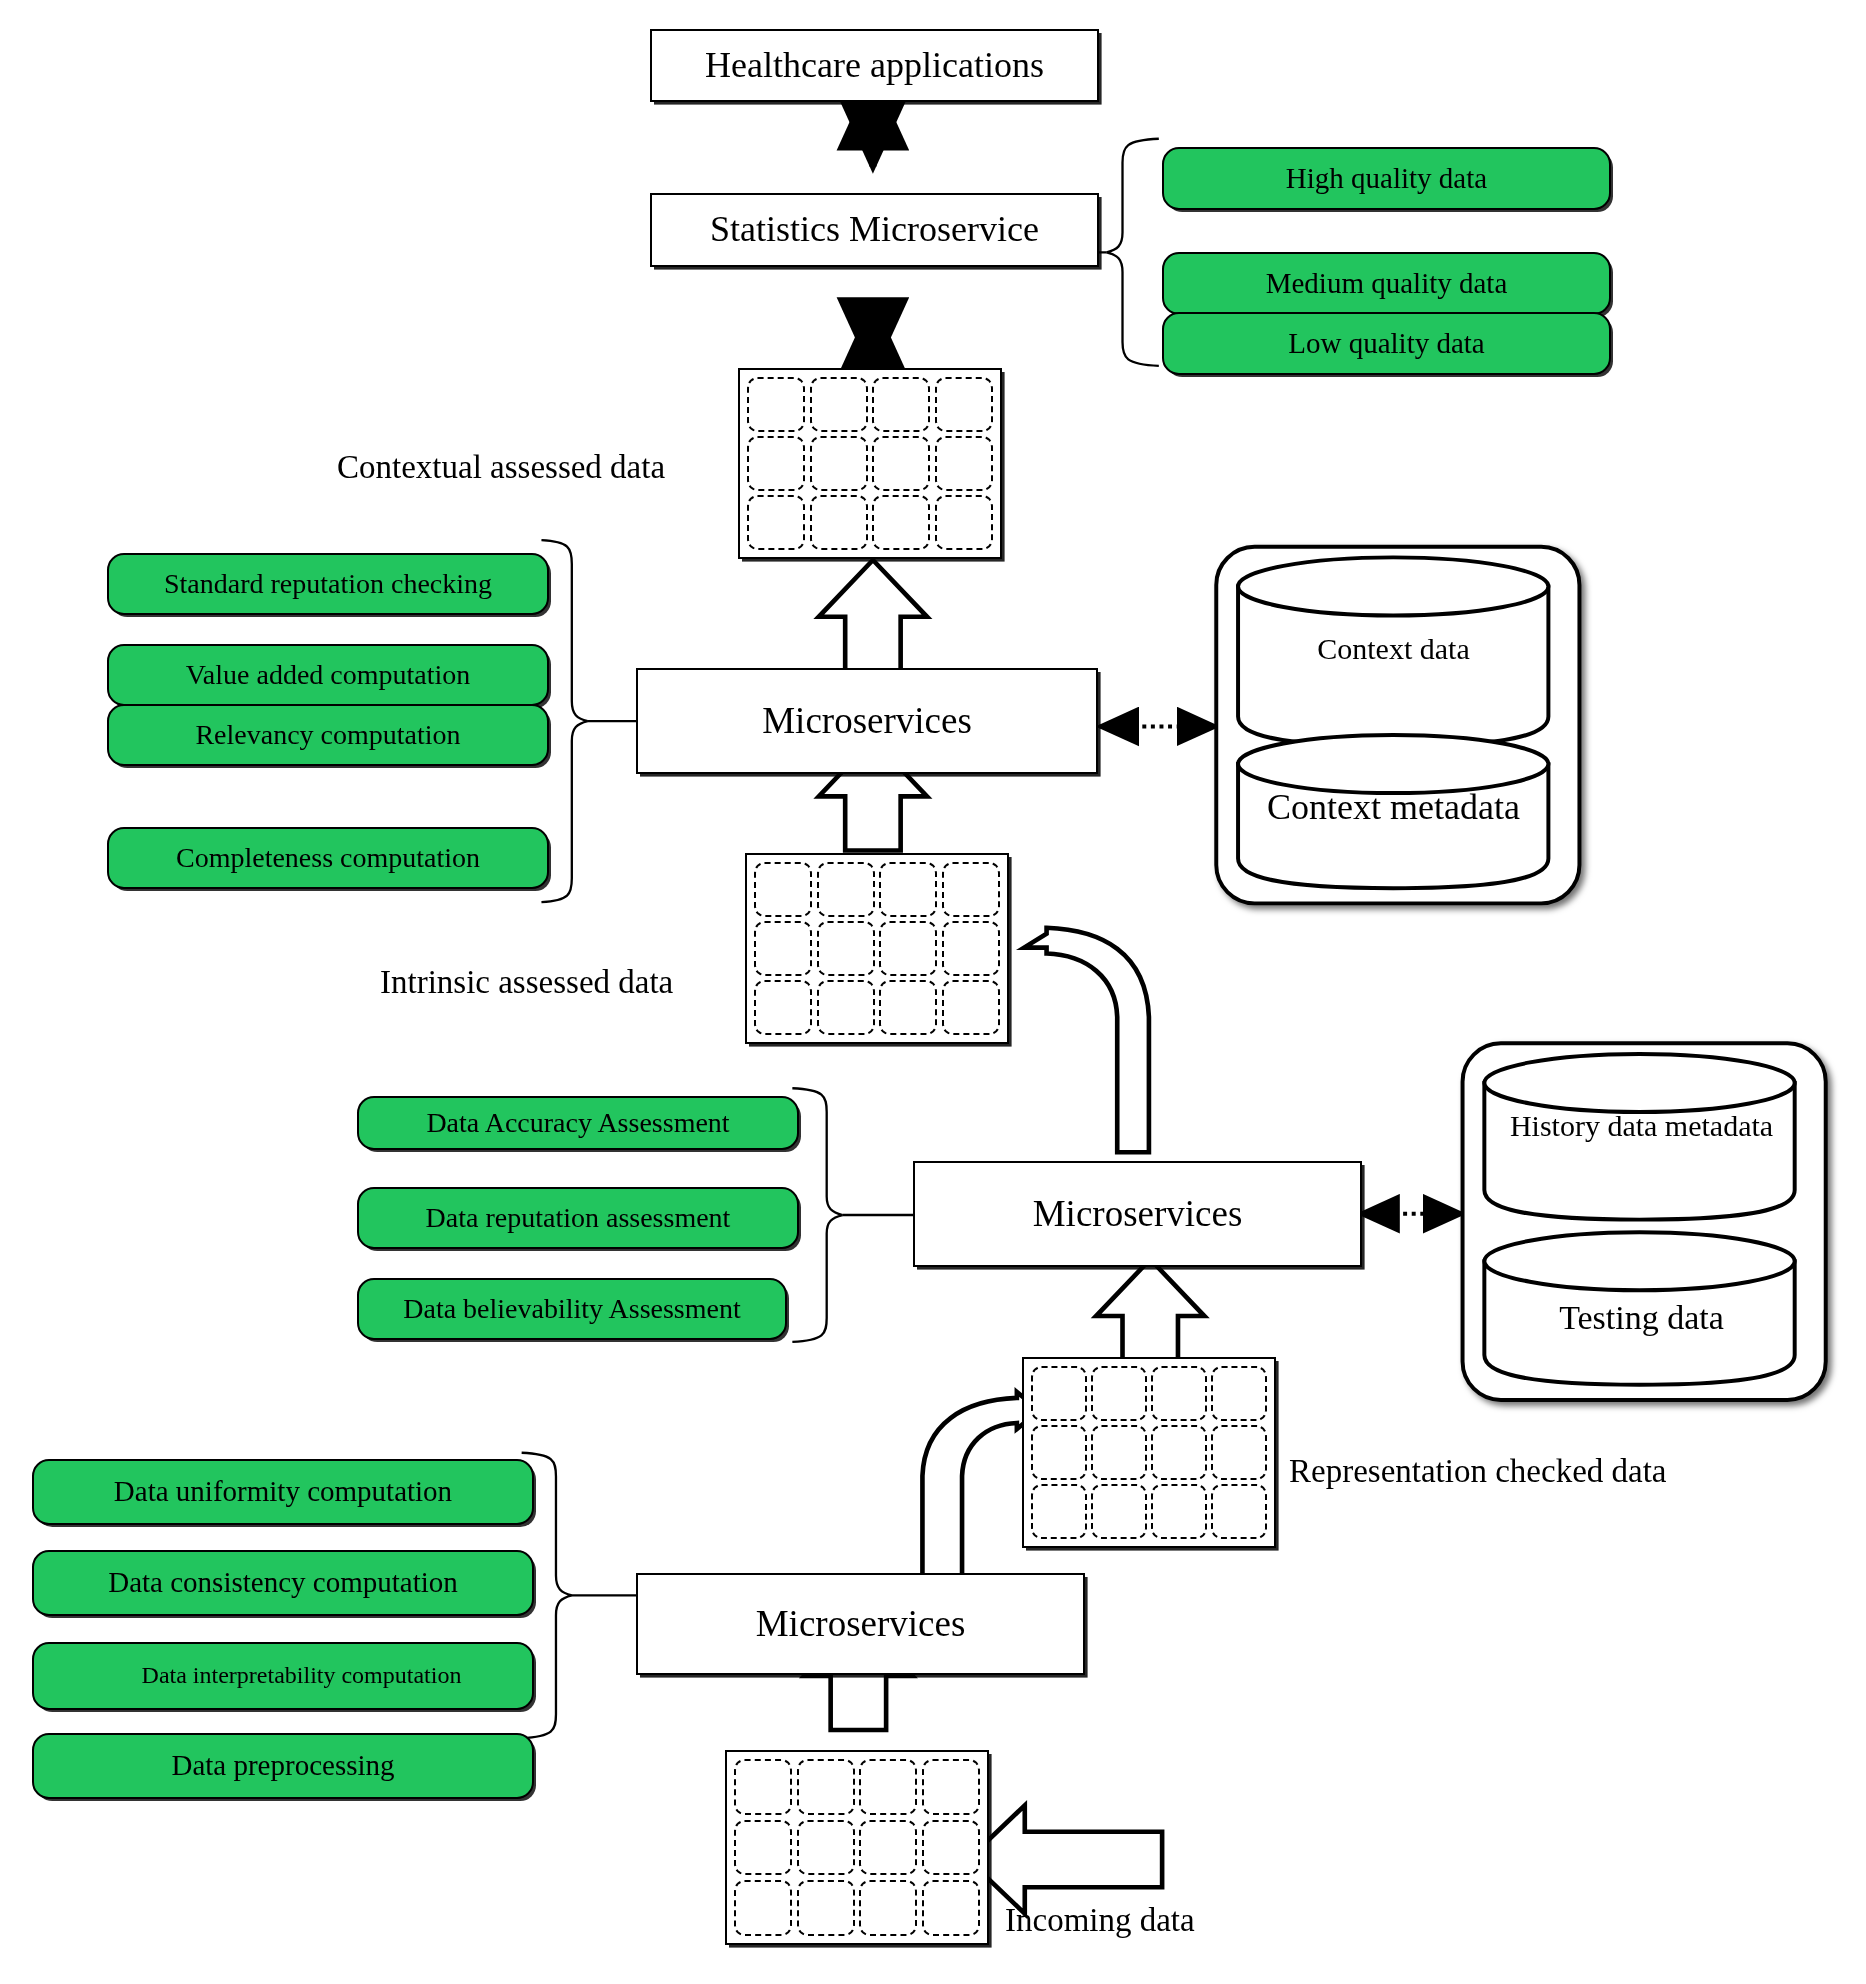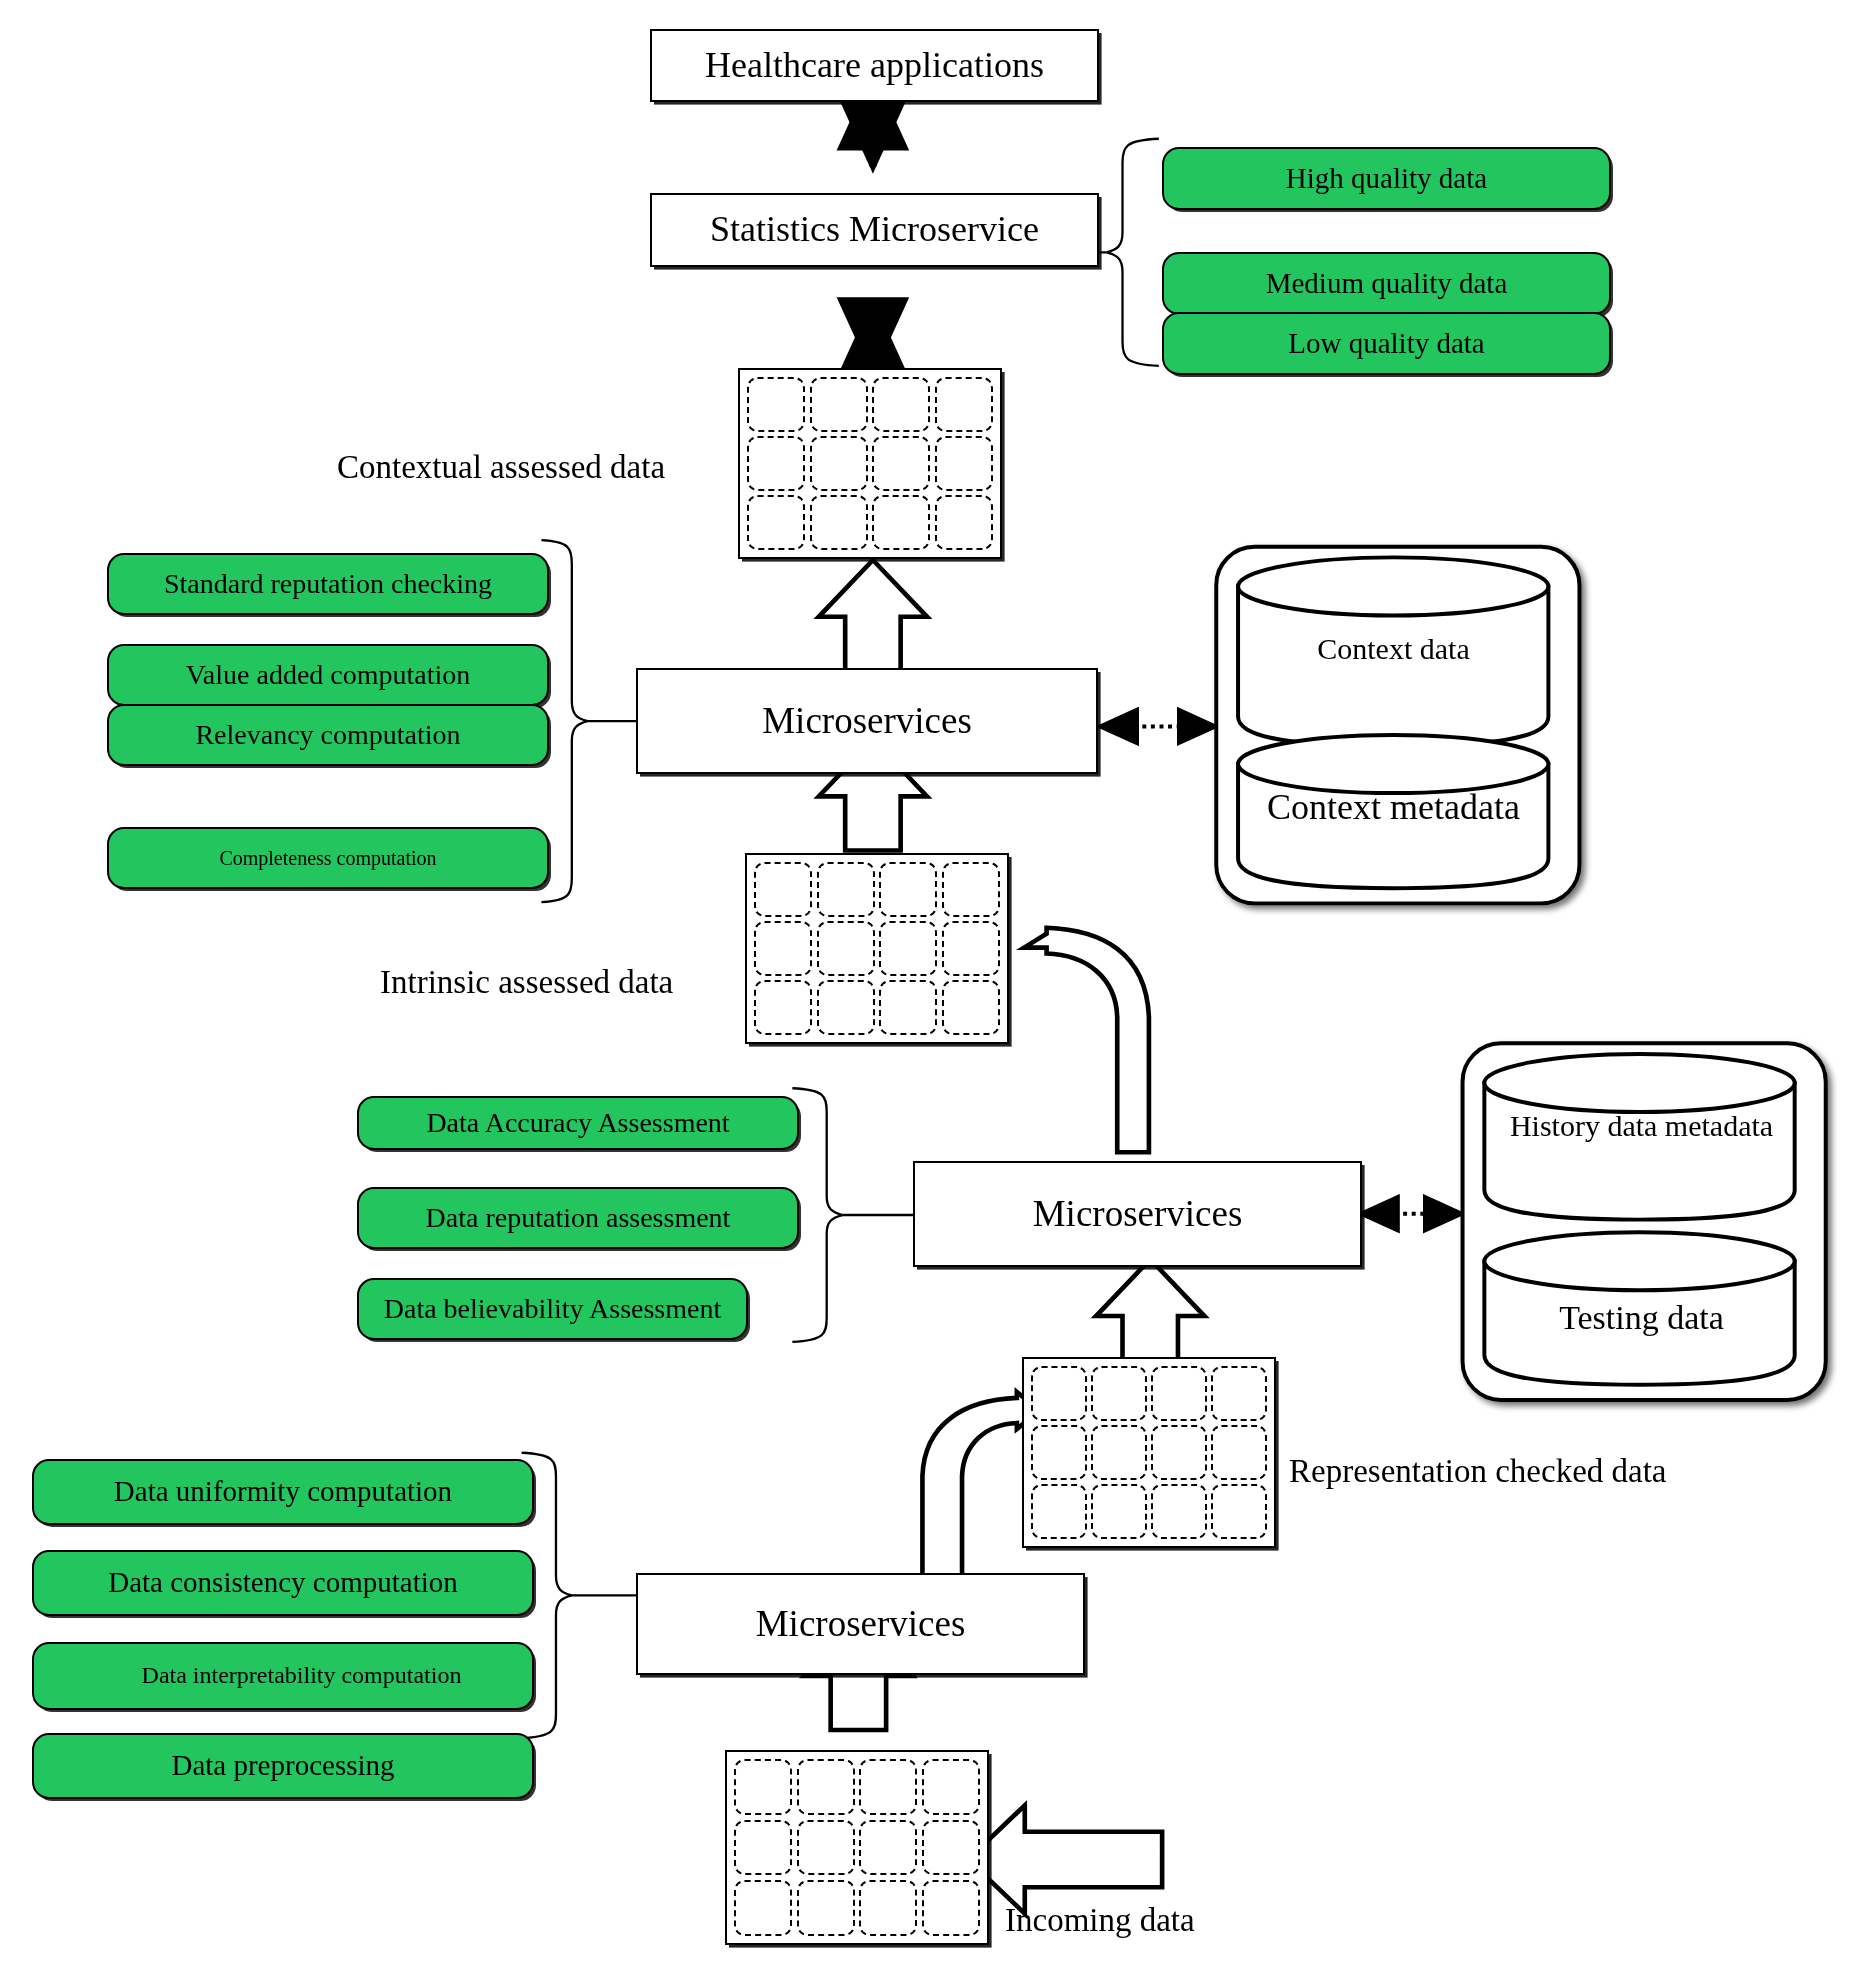--- a/index.html
+++ b/index.html
@@ -265,21 +265,21 @@
 
   <div class="round-node" style="left:107px; top:553px; width:442px; height:62px; font-size:28px;">
     <span>Standard reputation checking</span>
   </div>
   <div class="round-node" style="left:107px; top:644px; width:442px; height:62px; font-size:28px;">
     <span>Value added computation</span>
   </div>
   <div class="round-node" style="left:107px; top:704px; width:442px; height:62px; font-size:28px;">
     <span>Relevancy computation</span>
   </div>
-  <div class="round-node" style="left:107px; top:827px; width:442px; height:62px; font-size:20px;">
+  <div class="round-node" style="left:107px; top:827px; width:442px; height:62px; font-size:28px;">
     <span>Completeness computation</span>
   </div>
 
   <div class="rect-node" style="left:636px; top:668px; width:462px; height:106px; font-size:37px;">
     <span>Microservices</span>
   </div>
 
   <div class="cyl-label" style="left:1255px; top:631px; width:277px; font-size:30px;">Context data</div>
   <div class="cyl-label" style="left:1255px; top:786px; width:277px; font-size:36px;">
     <span style="white-space:normal; display:block;">Context metadata</span>
@@ -300,21 +300,21 @@
     <div class="grid-cell"></div>
   </div>
   <div class="label" style="left:380px; top:964px; font-size:33px;">Intrinsic assessed data</div>
 
   <div class="round-node" style="left:357px; top:1096px; width:442px; height:54px; font-size:28px;">
     <span>Data Accuracy Assessment</span>
   </div>
   <div class="round-node" style="left:357px; top:1187px; width:442px; height:62px; font-size:28px;">
     <span>Data reputation assessment</span>
   </div>
-  <div class="round-node" style="left:357px; top:1278px; width:391px; height:62px; font-size:28px;">
+  <div class="round-node" style="left:357px; top:1278px; width:430px; height:62px; font-size:28px;">
     <span>Data believability Assessment</span>
   </div>
 
   <div class="rect-node" style="left:913px; top:1161px; width:449px; height:106px; font-size:37px;">
     <span>Microservices</span>
   </div>
 
   <div class="cyl-label" style="left:1506px; top:1108px; width:271px; font-size:30px;">
     <span style="white-space:normal; display:block;">History data metadata</span>
   </div>

